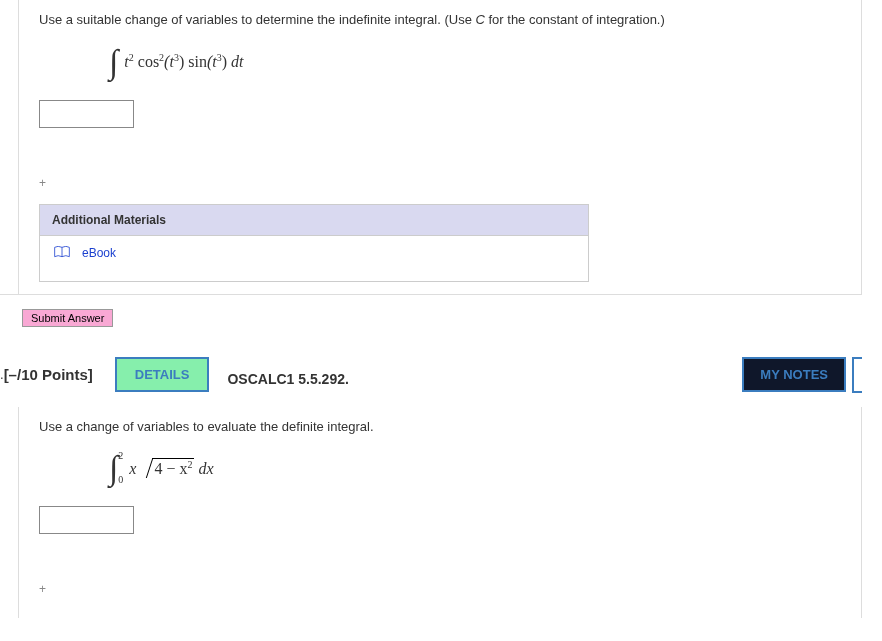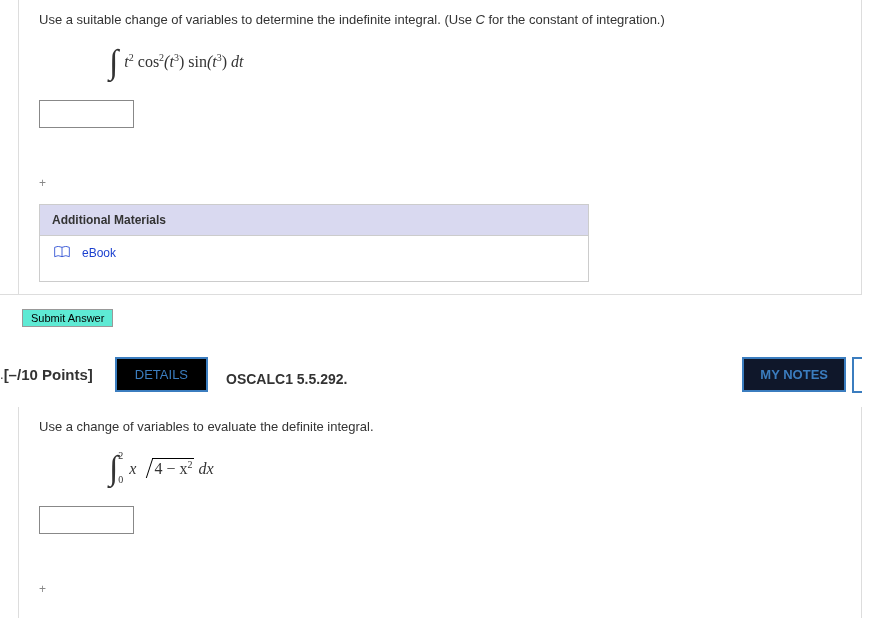--- a/index.html
+++ b/index.html
@@ -71,38 +71,38 @@
       text-decoration: none;
     }
     .submit-row {
       border-top: 1px solid #ddd;
       padding: 14px 0 10px 22px;
     }
     .submit-btn {
       font-family: Verdana, Arial, sans-serif;
       font-size: 11px;
       padding: 2px 8px;
-      background: #5eead4;
+      background: #f9a8d4;
       border: 1px solid #999;
       cursor: pointer;
     }
     .question-header {
       display: flex;
       align-items: center;
       padding: 20px 0 14px 0;
     }
     .points {
       font-weight: bold;
       font-size: 15px;
     }
     .details-btn {
       border: 2px solid #3b7dbf;
       color: #3b7dbf;
-      background: #000000;
-      font-weight: normal;
+      background: #86efac;
+      font-weight: bold;
       padding: 8px 18px;
       margin: 0 18px 0 22px;
       font-size: 13px;
       cursor: pointer;
     }
     .source {
       font-weight: bold;
       font-size: 14px;
       margin-top: 8px;
     }

